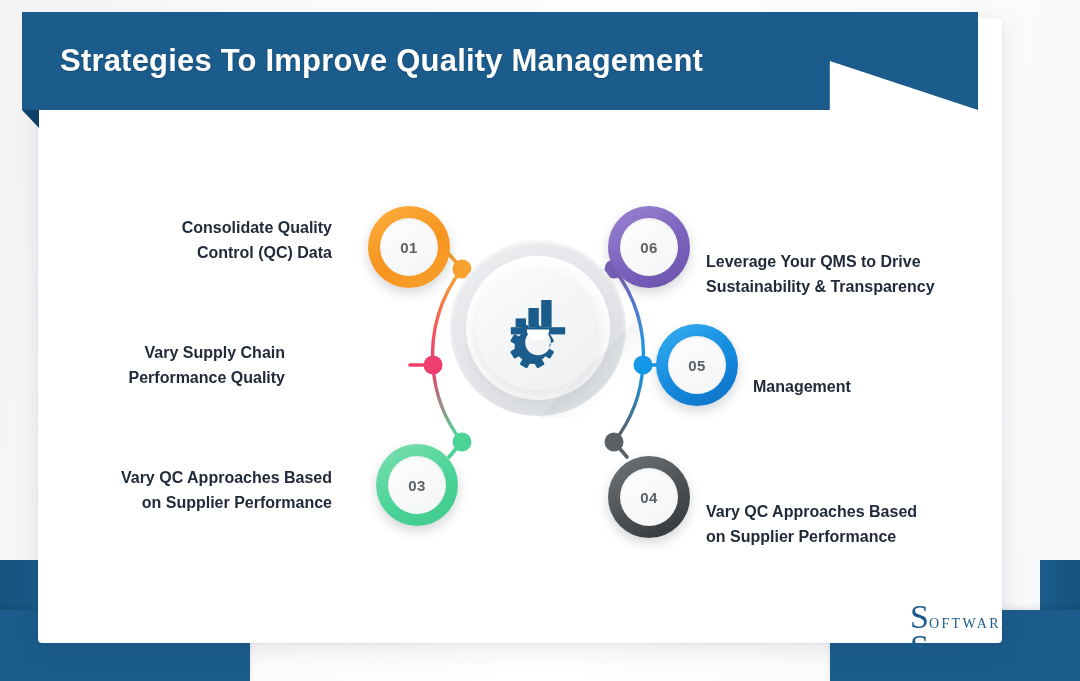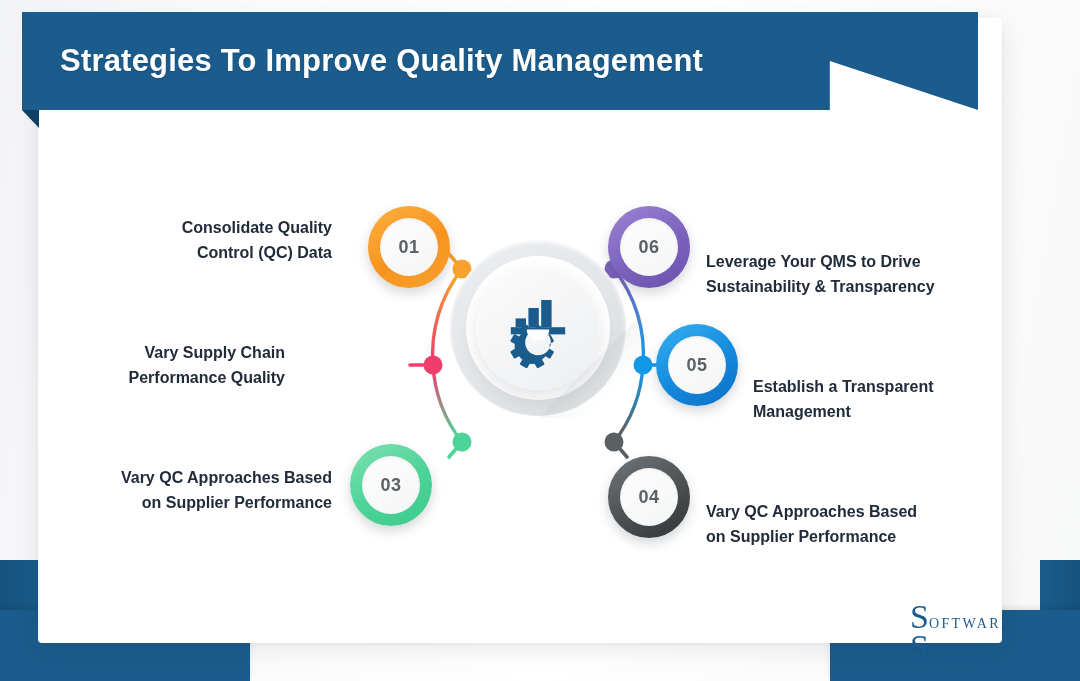--- a/index.html
+++ b/index.html
@@ -150,21 +150,21 @@
   .node-inner {
     position:absolute;
     left:12px; top:12px;
     width:58px; height:58px;
     border-radius:50%;
     background:linear-gradient(145deg,#fdfdfd 0%,#f4f5f6 100%);
     display:flex; align-items:center; justify-content:center;
     box-shadow:inset 0 1px 3px rgba(0,0,0,.07);
   }
   .node-num {
-    font-size:18px;
+    font-size:15px;
     font-weight:bold;
     color:#5c6166;
     letter-spacing:.5px;
     line-height:1;
   }
 
   
   .label {
     position:absolute;
     font-size:16px;
@@ -306,21 +306,21 @@
     <div class="label left" id="label-01" style="right:670px; top:96px;">
       <div>Consolidate Quality</div>
       <div>Control (QC) Data</div>
     </div>
 
     <div class="label left" id="label-02" style="right:717px; top:221px;">
       <div>Vary Supply Chain</div>
       <div>Performance Quality</div>
     </div>
 
-    <div class="node" id="node-03" style="left:312px; top:324px;">
+    <div class="node" id="node-03" style="left:338px; top:324px;">
       <div class="node-ring" style="background:linear-gradient(150deg,#7ee0b0 0%,#4cd397 55%,#3ec98c 100%);"></div>
       <div class="node-inner">
         <span class="node-num">03</span>
       </div>
     </div>
     <div class="label left" id="label-03" style="right:670px; top:346px;">
       <div>Vary QC Approaches Based</div>
       <div>on Supplier Performance</div>
     </div>
 
@@ -335,21 +335,20 @@
       <div>on Supplier Performance</div>
     </div>
 
     <div class="node" id="node-05" style="left:618px; top:204px;">
       <div class="node-ring" style="background:linear-gradient(150deg,#36b0f2 0%,#1489de 55%,#0c6fc2 100%);"></div>
       <div class="node-inner">
         <span class="node-num">05</span>
       </div>
     </div>
     <div class="label right" id="label-05" style="left:715px; top:221px;">
-      <div>Establish a Transparent</div>
       <div>Management</div>
     </div>
 
     <div class="node" id="node-06" style="left:570px; top:86px;">
       <div class="node-ring" style="background:linear-gradient(150deg,#9b85d4 0%,#7b62bd 55%,#6a52ab 100%);"></div>
       <div class="node-inner">
         <span class="node-num">06</span>
       </div>
     </div>
     <div class="label right" id="label-06" style="left:668px; top:96px;">

